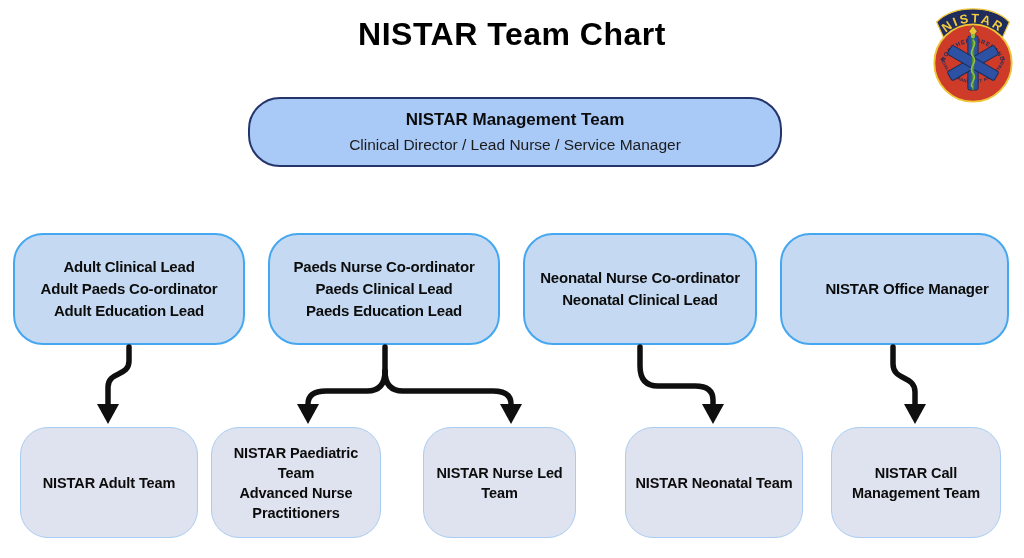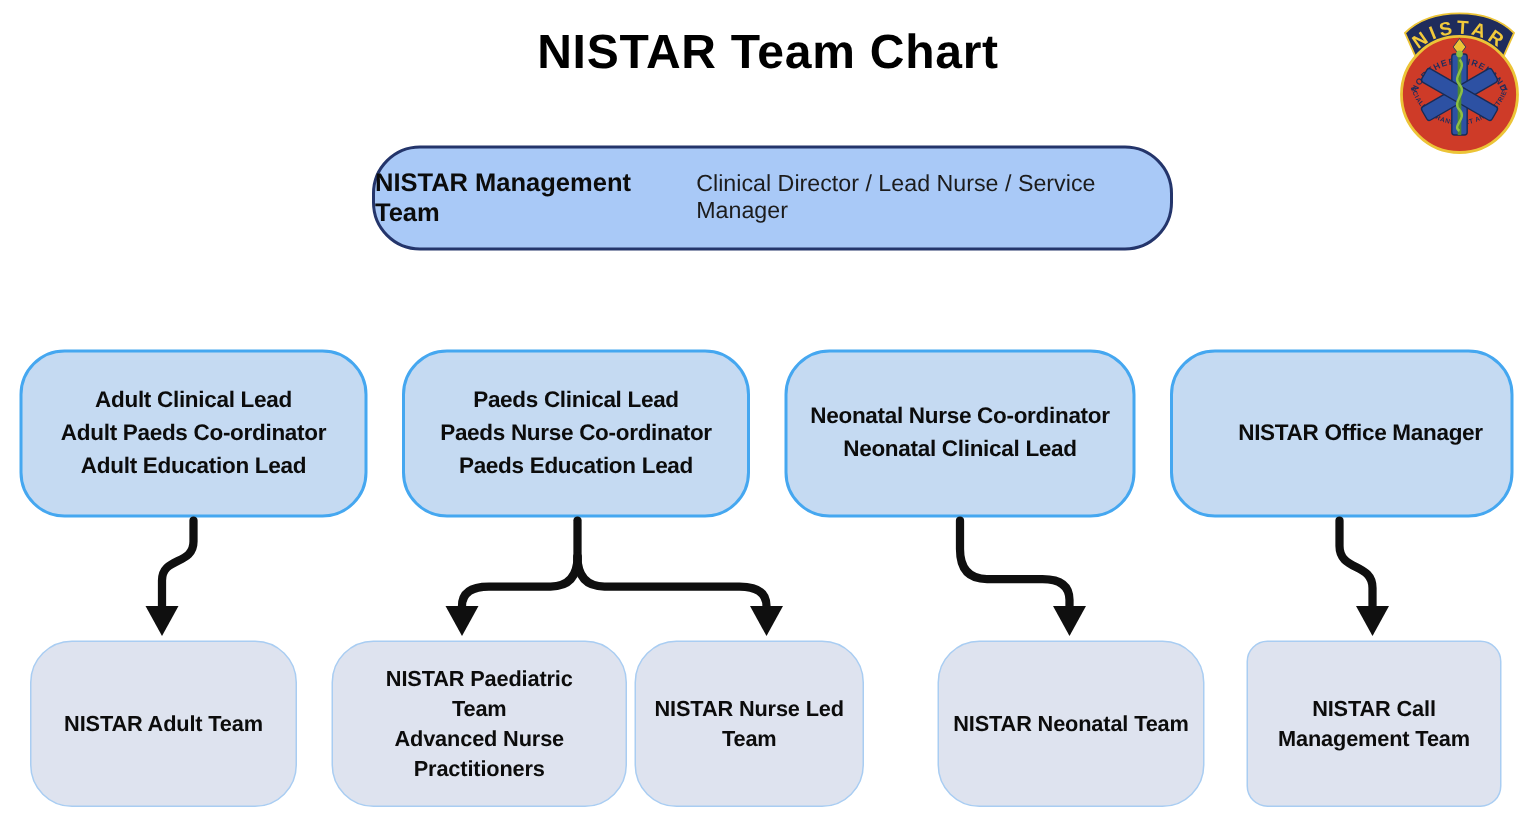--- a/index.html
+++ b/index.html
@@ -14,21 +14,21 @@
     text-align:center;font-size:32px;font-weight:bold;color:#000;
     letter-spacing:.5px;
   }
 
   
   .mgmt{
     position:absolute;left:248px;top:97px;width:534px;height:70px;
     background:var(--management-fill,#a9c9f7);
     border:2.5px solid var(--management-border,#24356b);
     border-radius:32px;box-sizing:border-box;
-    display:flex;flex-direction:row;align-items:center;justify-content:center;gap:6px;
+    display:flex;flex-direction:column;align-items:center;justify-content:center;gap:6px;
   }
   .mgmt .t{font-size:17px;font-weight:bold;color:#0c0c0c;}
   .mgmt .s{font-size:15.5px;color:#1c1c1c;}
 
   
   .mid{
     position:absolute;top:233px;height:112px;
     background:var(--middle-fill,#c5daf2);
     border:2.5px solid var(--middle-border,#45a7f0);
     border-radius:30px;box-sizing:border-box;
@@ -98,22 +98,22 @@
     <div class="t">NISTAR Management Team</div>
     <div class="s">Clinical Director / Lead Nurse / Service Manager</div>
   </div>
 
   <div class="mid" style="left:13px;width:232px;">
     <div class="line">Adult Clinical Lead</div>
     <div class="line">Adult Paeds Co-ordinator</div>
     <div class="line">Adult Education Lead</div>
   </div>
   <div class="mid" style="left:268px;width:232px;">
+    <div class="line">Paeds Nurse Co-ordinator</div>
     <div class="line">Paeds Clinical Lead</div>
-    <div class="line">Paeds Nurse Co-ordinator</div>
     <div class="line">Paeds Education Lead</div>
   </div>
   <div class="mid" style="left:523px;width:234px;">
     <div class="line">Neonatal Nurse Co-ordinator</div>
     <div class="line">Neonatal Clinical Lead</div>
   </div>
   <div class="mid" style="left:780px;width:229px;padding-left:25px;">
     <div class="line">NISTAR Office Manager</div>
   </div>
 
@@ -130,31 +130,31 @@
     <path class="arrow" d="M640,347 L640,366 Q640,386 658,386 L695,386 Q713,386 713,400 L713,405"></path>
     <polygon class="head" points="702,404 724,404 713,424"></polygon>
 
     <path class="arrow" d="M893,347 L893,364 C893,381 915,375 915,392 L915,405"></path>
     <polygon class="head" points="904,404 926,404 915,424"></polygon>
   </svg>
 
   <div class="bot" style="left:20px;width:178px;">
     <div class="line">NISTAR Adult Team</div>
   </div>
-  <div class="bot" style="left:221px;width:197px;">
+  <div class="bot" style="left:211px;width:170px;">
     <div class="line">NISTAR Paediatric</div>
     <div class="line">Team</div>
     <div class="line">Advanced Nurse</div>
     <div class="line">Practitioners</div>
   </div>
   <div class="bot" style="left:423px;width:153px;">
     <div class="line">NISTAR Nurse Led</div>
     <div class="line">Team</div>
   </div>
   <div class="bot" style="left:625px;width:178px;">
     <div class="line">NISTAR Neonatal Team</div>
   </div>
-  <div class="bot" style="left:831px;width:170px;border-radius:14px;">
+  <div class="bot" style="left:831px;width:170px;">
     <div class="line">NISTAR Call</div>
     <div class="line">Management Team</div>
   </div>
 
 </div>
 
 </body></html>

